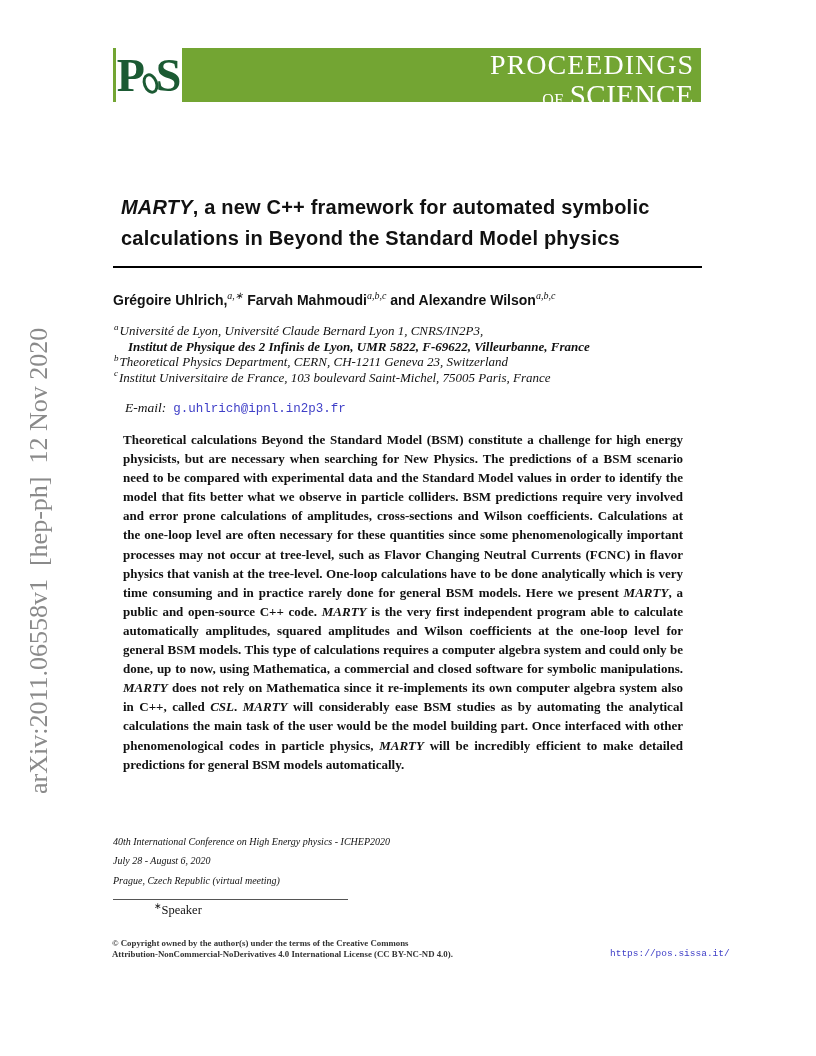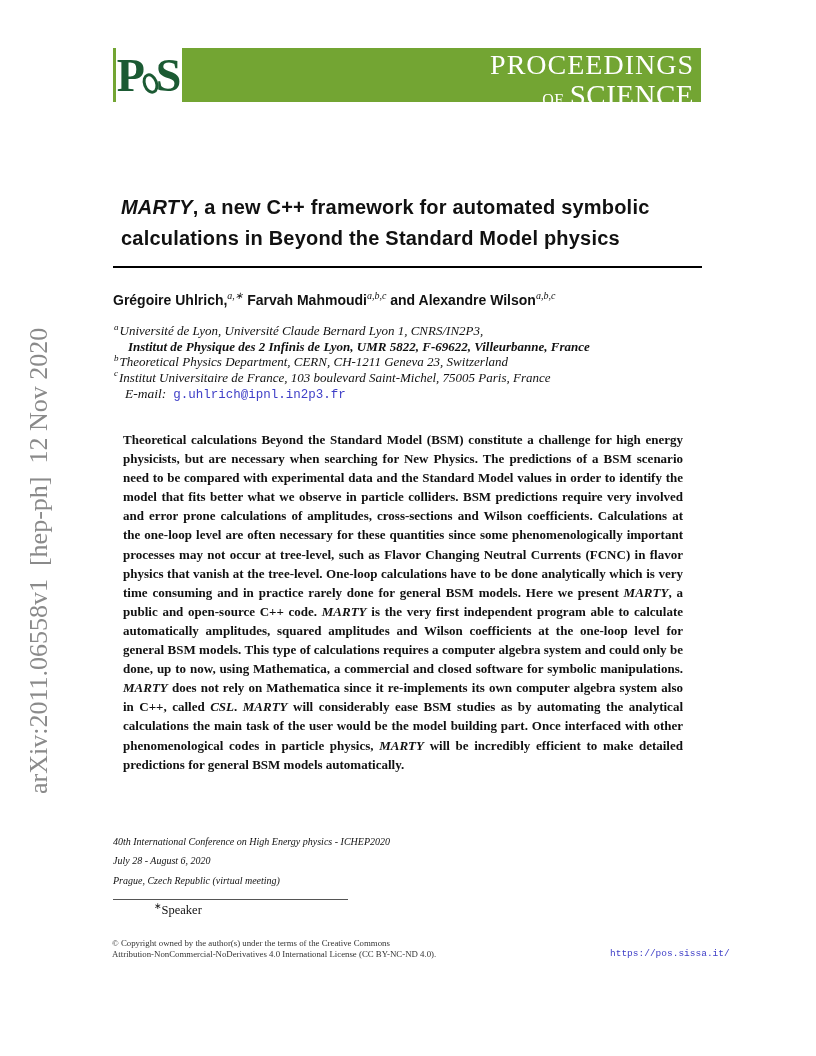--- a/index.html
+++ b/index.html
@@ -61,21 +61,21 @@
     font-family:"Liberation Serif", serif; font-weight:normal;
     font-size:10px; line-height:0;
   }
   .affiliations {
     position:absolute; left:114px; top:315px;
     font-style:italic; font-size:13px; line-height:15.5px;margin-top:8px;
   }
   .affil sup { font-size:9px; line-height:0; margin-right:1px; }
   .affil-cont { padding-left:14px;font-weight:bold; }
 
-  .email-row { position:absolute; left:125px; top:386px; font-size:13.5px; }
+  .email-row { position:absolute; left:125px; top:400px; font-size:13.5px; }
   .email-label { font-style:italic; }
   .email-link {
     font-family:"Liberation Mono", monospace; font-size:12.5px;
     color:var(--link-blue,#3e3ec7); margin-left:7px; cursor:pointer;
   }
 
   
   .abstract {
     position:absolute; left:123px; top:430px; width:560px;
     font-size:13px; line-height:19.1px; text-align:justify;font-weight:bold;
@@ -88,21 +88,21 @@
   }
 
   
   .footnote-rule { position:absolute; left:113px; top:899px; width:235px; height:1px; background:#555; }
   .footnote { position:absolute; left:122px; top:903px; font-size:12.5px;margin-left:32px; }
   .footnote sup { font-size:9px; line-height:0; }
 
   
   .footer-copyright {
     position:absolute; left:112px; top:938px;
-    font-size:8.8px; line-height:10.5px; color:#333;
+    font-size:8.8px; line-height:10.5px; color:#333;font-weight:bold;
   }
   .footer-link {
     position:absolute; left:610px; top:948px;
     font-family:Liberation Mono, monospace; font-size:9.5px;
     color:var(--link-blue,#3e3ec7); cursor:pointer;
   }
 </style>
 </head>
 <body>
 

